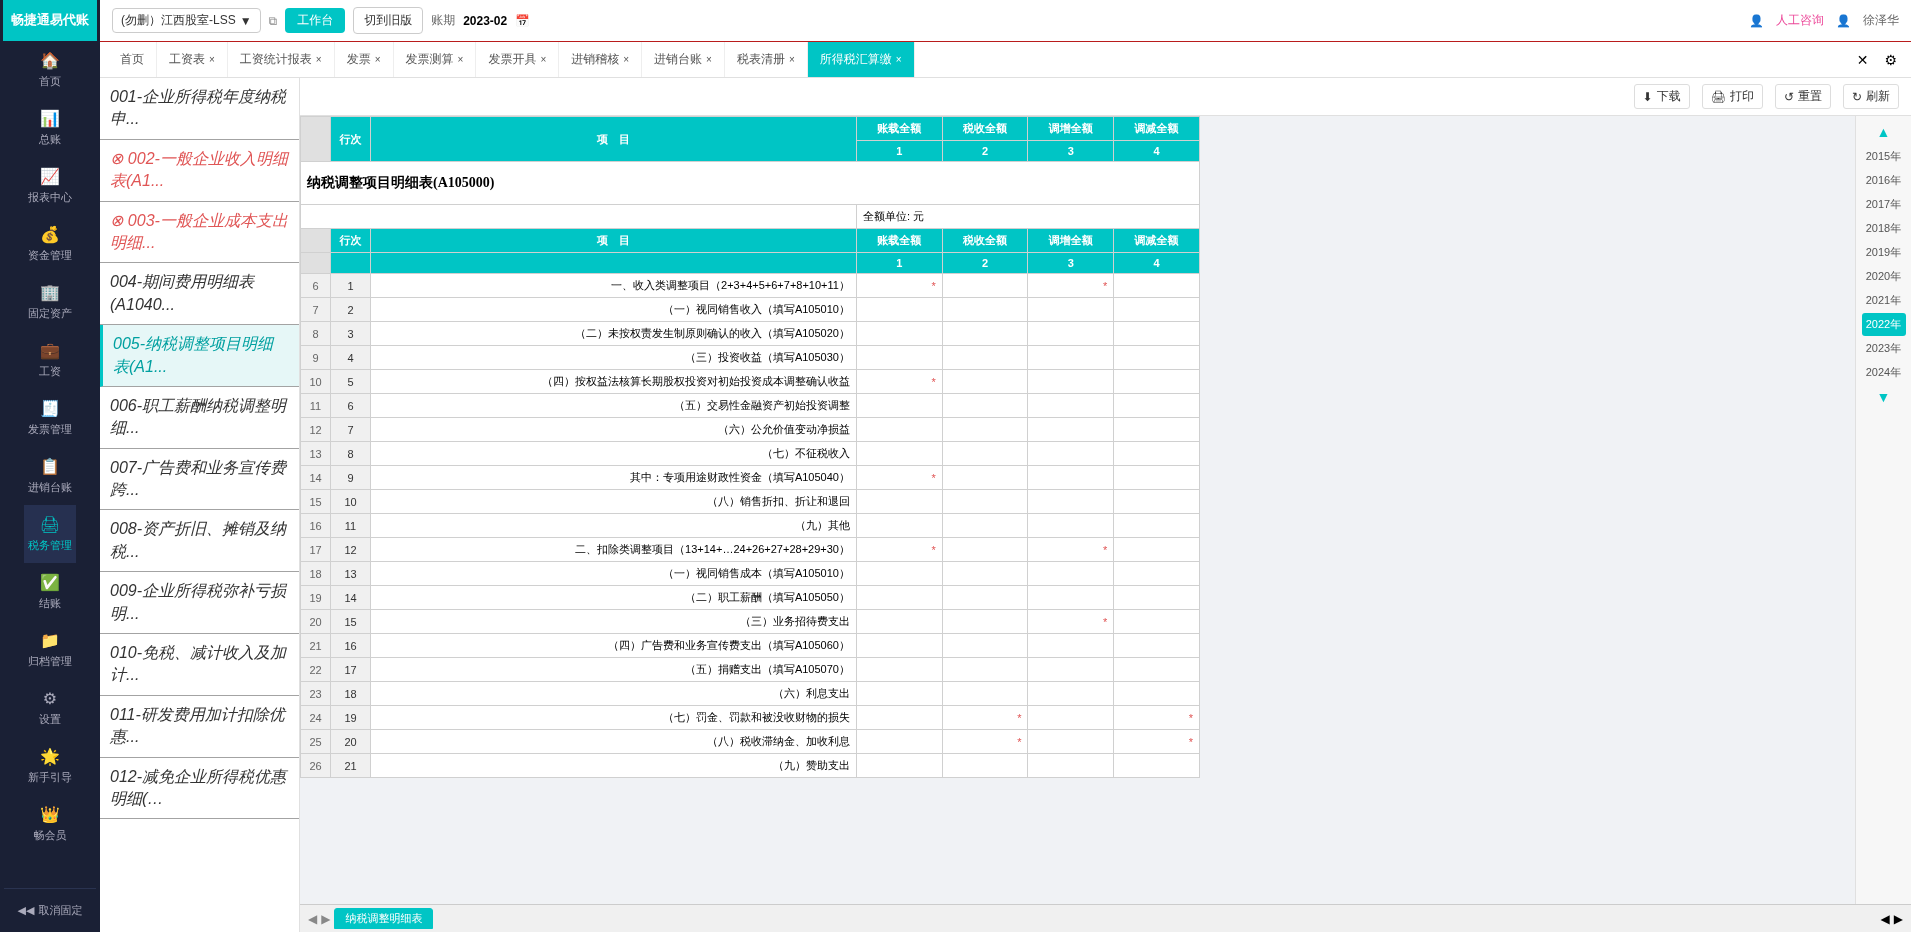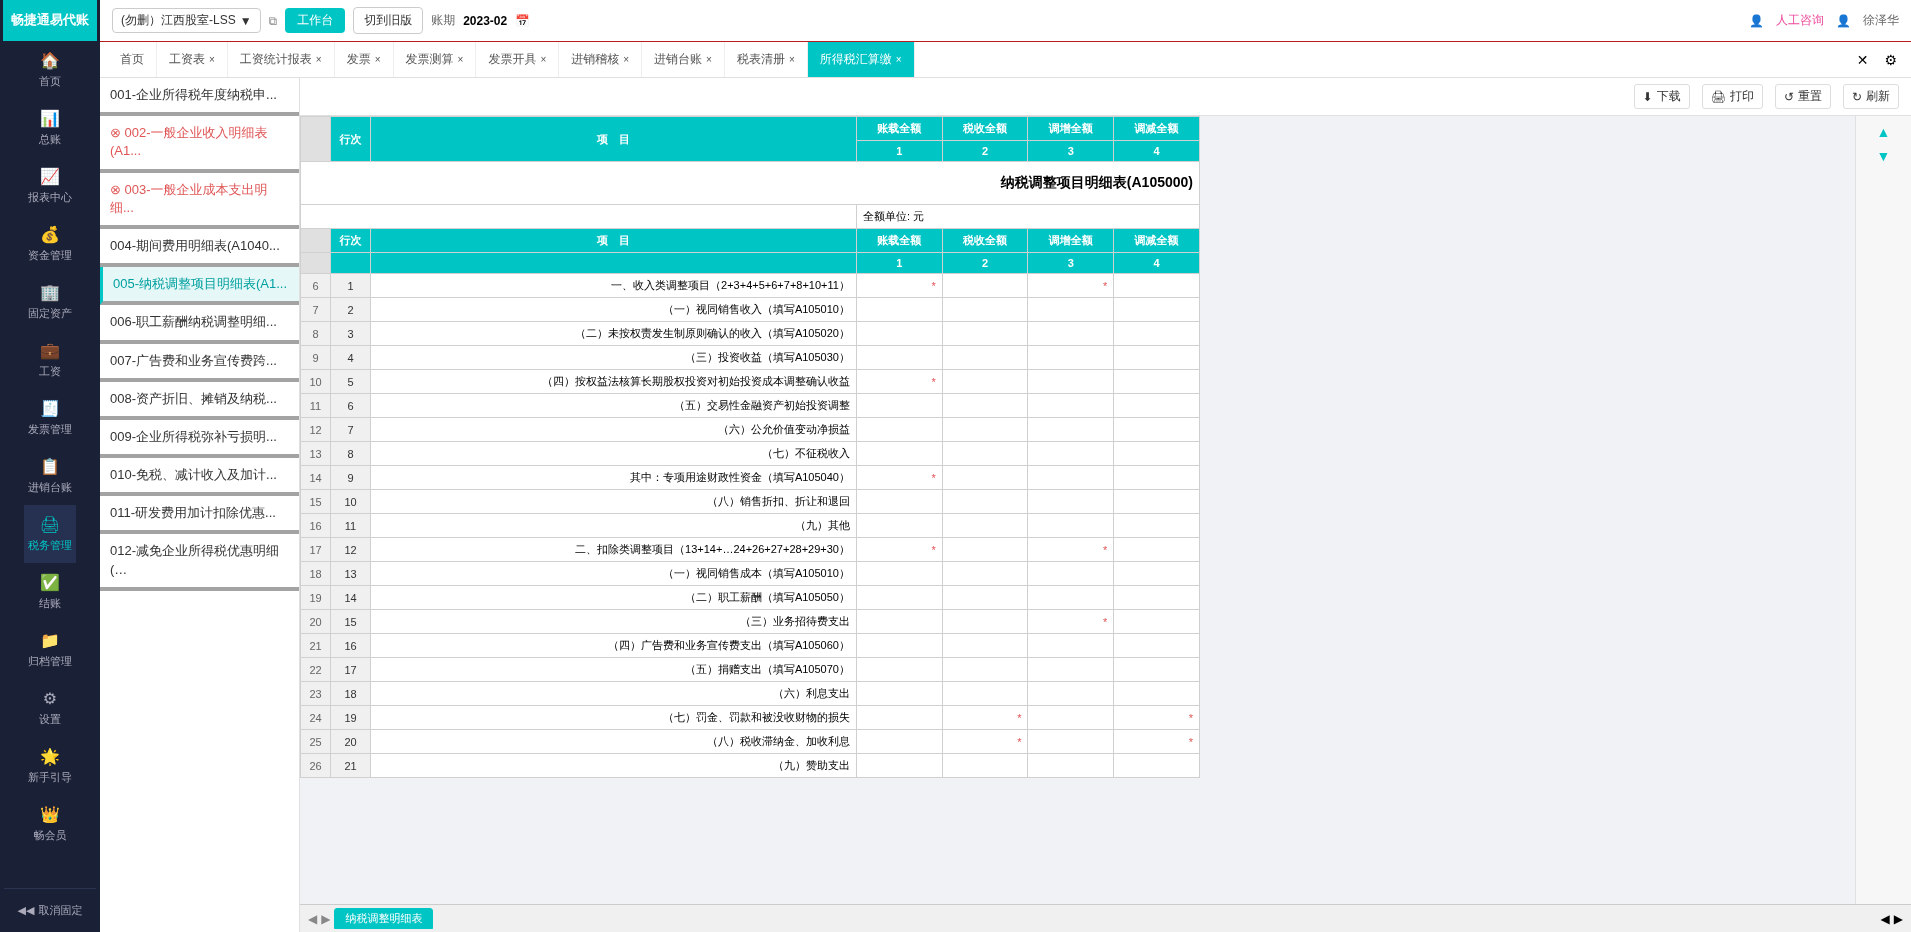--- a/index.html
+++ b/index.html
@@ -29,21 +29,21 @@
     .tab { display: flex; align-items: center; gap: 4px; padding: 0 12px; height: 36px; cursor: pointer; font-size: 12px; color: #555; border-right: 1px solid #eee; white-space: nowrap; }
     .tab.active { background: #00c5c5; color: #fff; }
     .tab .close-x { font-size: 10px; cursor: pointer; }
     .tabbar-right { margin-left: auto; display: flex; gap: 4px; }
 
     
     .content { flex: 1; display: flex; overflow: hidden; }
 
     
     .left-panel { width: 200px; background: #fff; border-right: 1px solid #e0e0e0; flex-shrink: 0; overflow-y: auto; }
-    .left-panel-item { padding: 8px 10px; cursor: pointer; font-size: 13px; color: #333; border-bottom: 4px solid #a3a3a3; line-height: 1.4; }
+    .left-panel-item { padding: 8px 10px; cursor: pointer; font-size: 16px; color: #333; border-bottom: 1px solid #a3a3a3; line-height: 1.4; font-style: italic; }
     .left-panel-item.active { background: #e6f7f7; color: #00a0a0; border-left: 3px solid #00c5c5; }
     .left-panel-item.error { color: #e05555; }
 
     
     .right-content { flex: 1; display: flex; flex-direction: column; overflow: hidden; position: relative; }
 
     
     .warning-bar { background: #fff8e1; padding: 8px 14px; font-size: 11px; color: #b57a00; border-bottom: 1px solid #ffe082; line-height: 1.6; flex-shrink: 0; }
 
     
@@ -59,21 +59,21 @@
     .year-btn { width: 44px; text-align: center; padding: 4px 2px; cursor: pointer; font-size: 11px; color: #555; border-radius: 3px; margin: 1px; }
     .year-btn.active { background: #00c5c5; color: #fff; }
     .year-nav { color: #00c5c5; cursor: pointer; font-size: 14px; padding: 4px; }
 
     
     .sheet-table { border-collapse: collapse; min-width: 900px; }
     .sheet-table th, .sheet-table td { border: 1px solid #d0d0d0; padding: 4px 6px; font-size: 11px; white-space: nowrap; }
     .sheet-table .header-row th { background: #00c5c5; color: #fff; text-align: center; }
     .sheet-table .row-num { background: #f0f0f0; text-align: center; color: #666; width: 30px; }
     .sheet-table .col-hang { background: #f0f0f0; text-align: center; color: #333; width: 40px; }
-    .sheet-table .title-cell { text-align: right; font-size: 13px; font-weight: bold; background: #fff; }
+    .sheet-table .title-cell { text-align: left; font-size: 13px; font-weight: bold; background: #fff; font-family: Liberation Serif, serif; }
     .sheet-table .unit-cell { font-size: 11px; background: #fff; padding-right: 20px; }
     .sheet-table td { background: #fff; }
     .sheet-table .data-cell { text-align: right; }
     .sheet-table .asterisk { color: #e05555; }
     .sheet-table .item-cell { text-align: right; padding-left: 8px; }
 
     
     .sheet-tabs { background: #f0f0f0; border-top: 1px solid #ccc; padding: 2px 8px; display: flex; align-items: center; gap: 4px; flex-shrink: 0; height: 28px; }
     .sheet-tab { padding: 2px 10px; border: 1px solid #ccc; border-radius: 3px 3px 0 0; background: #fff; cursor: pointer; font-size: 11px; }
     .sheet-tab.active { background: #00c5c5; color: #fff; border-color: #00c5c5; }
@@ -500,20 +500,32 @@
     <td class="data-cell"></td>
     <td class="data-cell"></td>
     <td class="data-cell"></td>
   </tr>
               </tbody>
           </table>
         </div>
 
         <div class="year-panel">
           <div class="year-nav">▲</div>
+          <div id="year-list">
+              <div class="year-btn">2015年</div>
+              <div class="year-btn">2016年</div>
+              <div class="year-btn">2017年</div>
+              <div class="year-btn">2018年</div>
+              <div class="year-btn">2019年</div>
+              <div class="year-btn">2020年</div>
+              <div class="year-btn">2021年</div>
+              <div class="year-btn active">2022年</div>
+              <div class="year-btn">2023年</div>
+              <div class="year-btn">2024年</div>
+            </div>
           <div class="year-nav">▼</div>
         </div>
       </div>
 
       <div class="sheet-tabs">
         <span style="cursor:pointer;color:#888;">◀</span>
         <span style="cursor:pointer;color:#888;">▶</span>
         <div class="sheet-tab active">纳税调整明细表</div>
         <div style="margin-left:auto;display:flex;gap:4px;">
           <span style="cursor:pointer;">◀</span>

